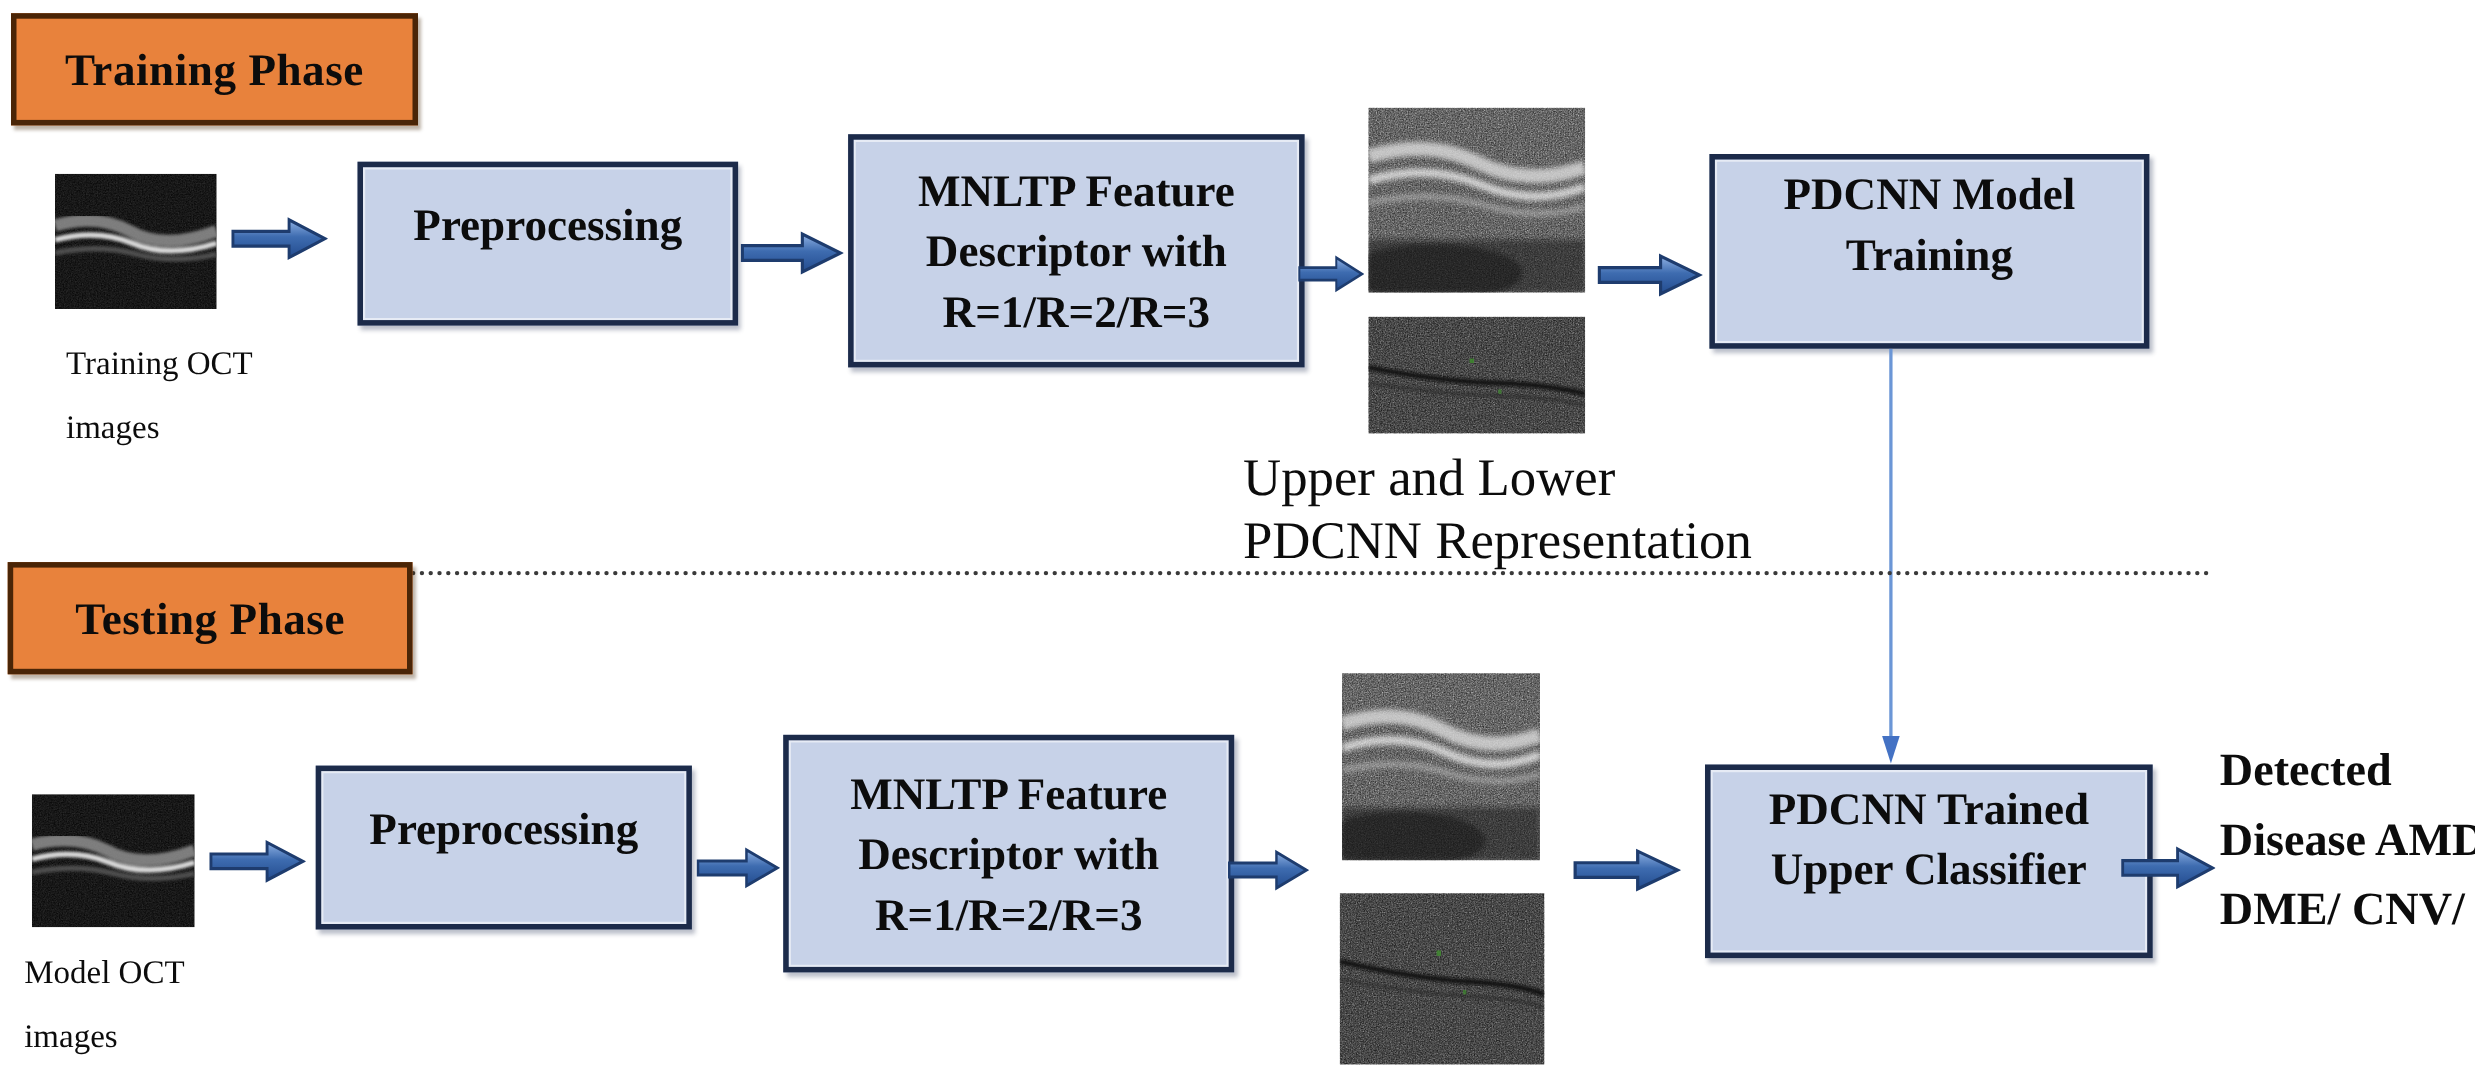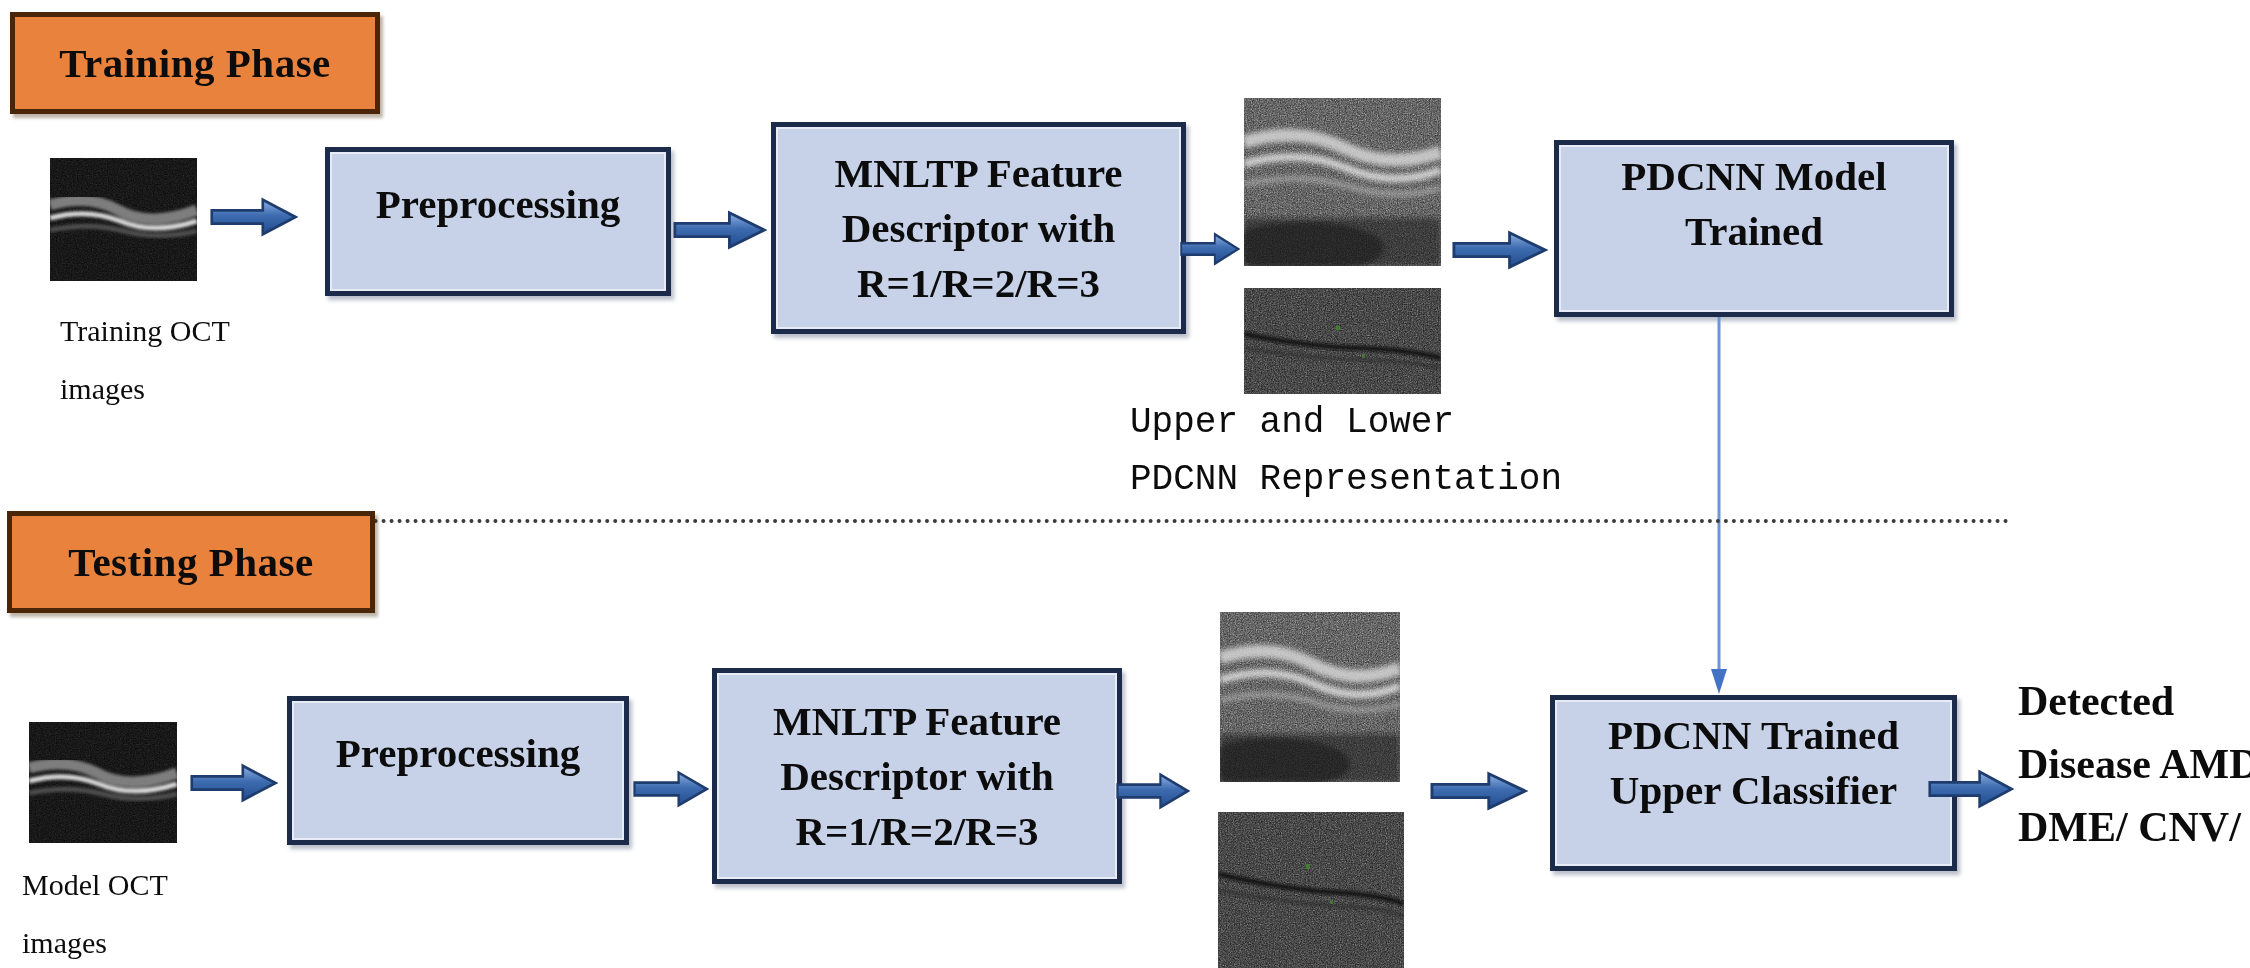--- a/index.html
+++ b/index.html
@@ -118,32 +118,32 @@
     <rect width="197" height="106" filter="url(#nW)" opacity="0.4"></rect>
     <rect width="197" height="106" filter="url(#nB)" opacity="0.65"></rect>
     <g filter="url(#soft2)">
       <path d="M0,46 Q60,58 110,60 Q160,61 197,70" stroke="#121212" stroke-width="5" fill="none" opacity="0.9"></path>
       <path d="M0,60 Q60,70 120,72 Q165,73 197,80" stroke="#2a2a2a" stroke-width="3" fill="none" opacity="0.7"></path>
     </g>
     <rect x="92" y="38" width="4" height="4" fill="#3F8A2F" opacity="0.85"></rect>
     <rect x="118" y="66" width="3" height="4" fill="#3F8A2F" opacity="0.7"></rect>
   </svg>
 
-  <div class="abs caption" style="left:1130px;top:394px;font-size:36px;line-height:57px;font-family:Liberation Mono, monospace;">
+  <div class="abs caption" style="left:1130px;top:406px;font-size:48px;line-height:57px;">
     <div>Upper and Lower</div>
     <div>PDCNN Representation</div>
   </div>
 
   <svg class="abs arrow-svg" style="left:1452px;top:229px;" width="96" height="42" viewBox="0 0 100 44" preserveAspectRatio="none">
     <polygon points="2,15 60,15 60,4 97,22 60,40 60,29 2,29" fill="url(#agrad)" stroke="#1E3C6E" stroke-width="3"></polygon>
   </svg>
 
   <div class="abs process-box" style="left:1554px;top:140px;width:400px;height:177px;padding-bottom:50px;box-sizing:border-box;">
     <div>PDCNN Model</div>
-    <div>Trained</div>
+    <div>Training</div>
   </div>
 
   <svg class="abs" style="left:1710px;top:317px;" width="18" height="378" viewBox="0 0 18 378">
     <line x1="9" y1="0" x2="9" y2="358" stroke="#6B96D6" stroke-width="3"></line>
     <polygon points="1,352 17,352 9,377" fill="#4472C4"></polygon>
   </svg>
 
   <div class="abs sep-dashed" style="left:38px;top:519px;width:1972px;"></div>
 
   <div class="abs phase-badge" style="left:7px;top:511px;width:358px;height:92px;">

